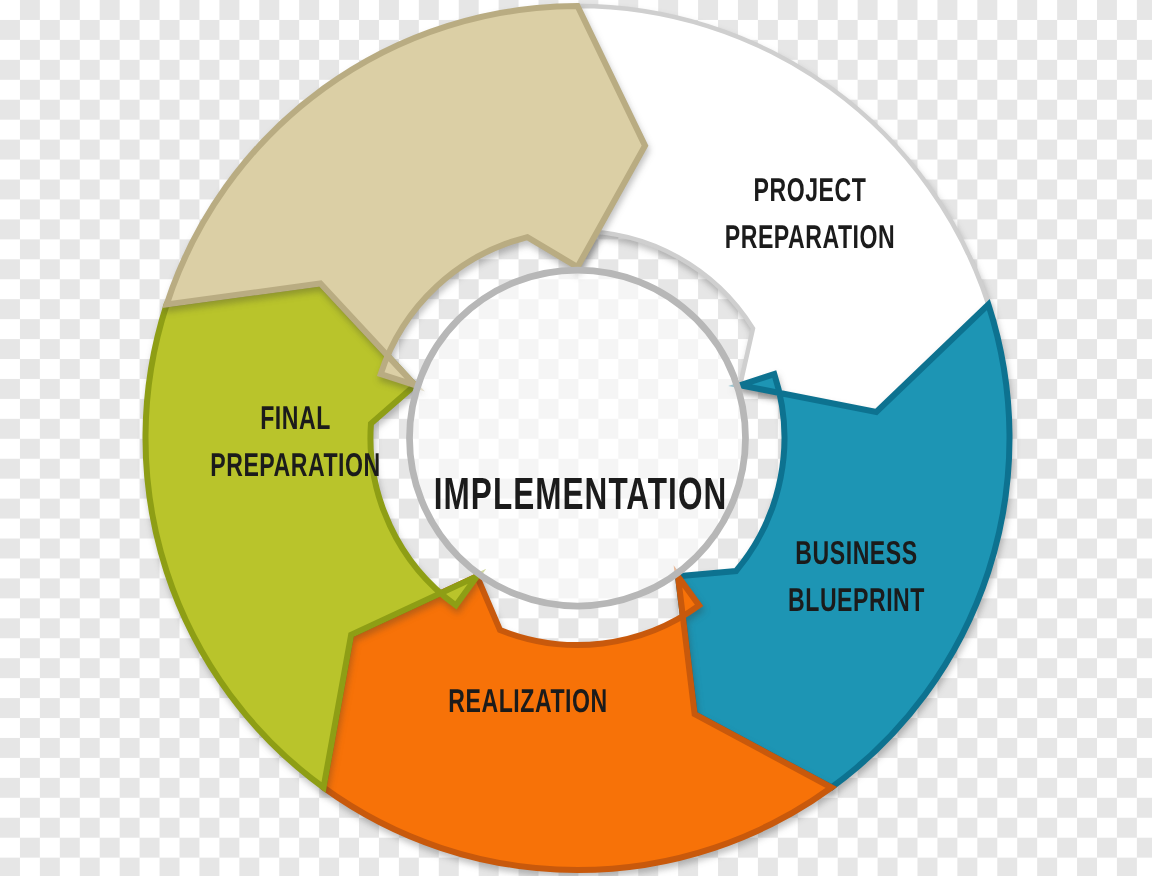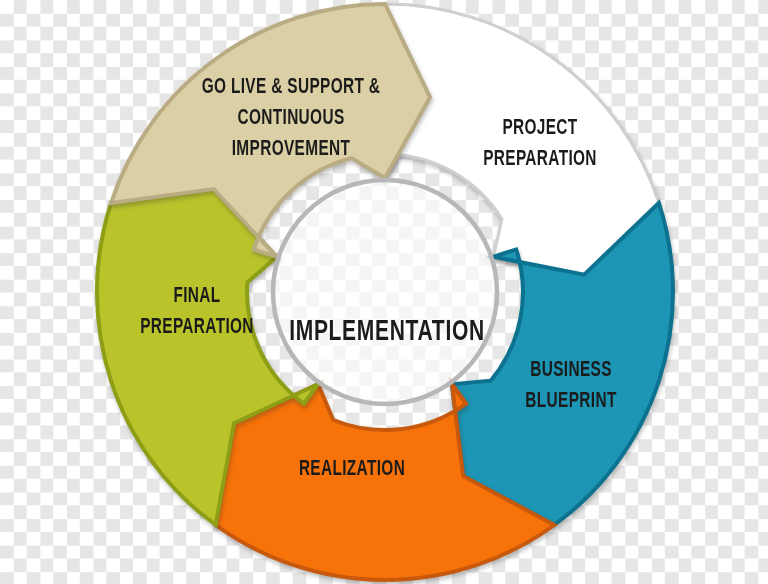--- a/index.html
+++ b/index.html
@@ -26,21 +26,21 @@
   .lbl .cond{
     display:inline-block;
     transform:scaleX(0.70);
     transform-origin:center center;
     white-space:pre-line;
     letter-spacing:0.5px;
   }
   .lbl-0{left:540px;top:142px;}
   .lbl-1{left:571px;top:384px;}
   .lbl-2{left:352px;top:467px;}
-  .lbl-3{left:197px;top:310px;}
+  .lbl-3{left:197px;top:294px;}
   .lbl-4{left:291px;top:116px;}
   .center-title{
     position:absolute;left:387px;top:269px;
     transform:translate(-50%,-50%);
     font-weight:700;font-size:94px;line-height:94px;
     color:var(--text-color,#1b1b1b);white-space:nowrap;
   }
   .center-title .cond{display:inline-block;transform:scaleX(0.62);transform-origin:center center;}
   .center-subtitle{
     position:absolute;left:387px;top:330px;
@@ -74,23 +74,18 @@
     <span class="cond">REALIZATION</span>
   </div>
   <div class="lbl lbl-1">
     <span class="cond">BUSINESS
 BLUEPRINT</span>
   </div>
   <div class="lbl lbl-3">
     <span class="cond">FINAL
 PREPARATION</span>
   </div>
-  <div class="lbl lbl-4">
-    <span class="cond">GO LIVE &amp; SUPPORT &amp;
-CONTINUOUS
-IMPROVEMENT</span>
-  </div>
 
   <div class="center-subtitle">
     <span class="cond">IMPLEMENTATION</span>
   </div>
 
 </div>
 
 </body></html>

